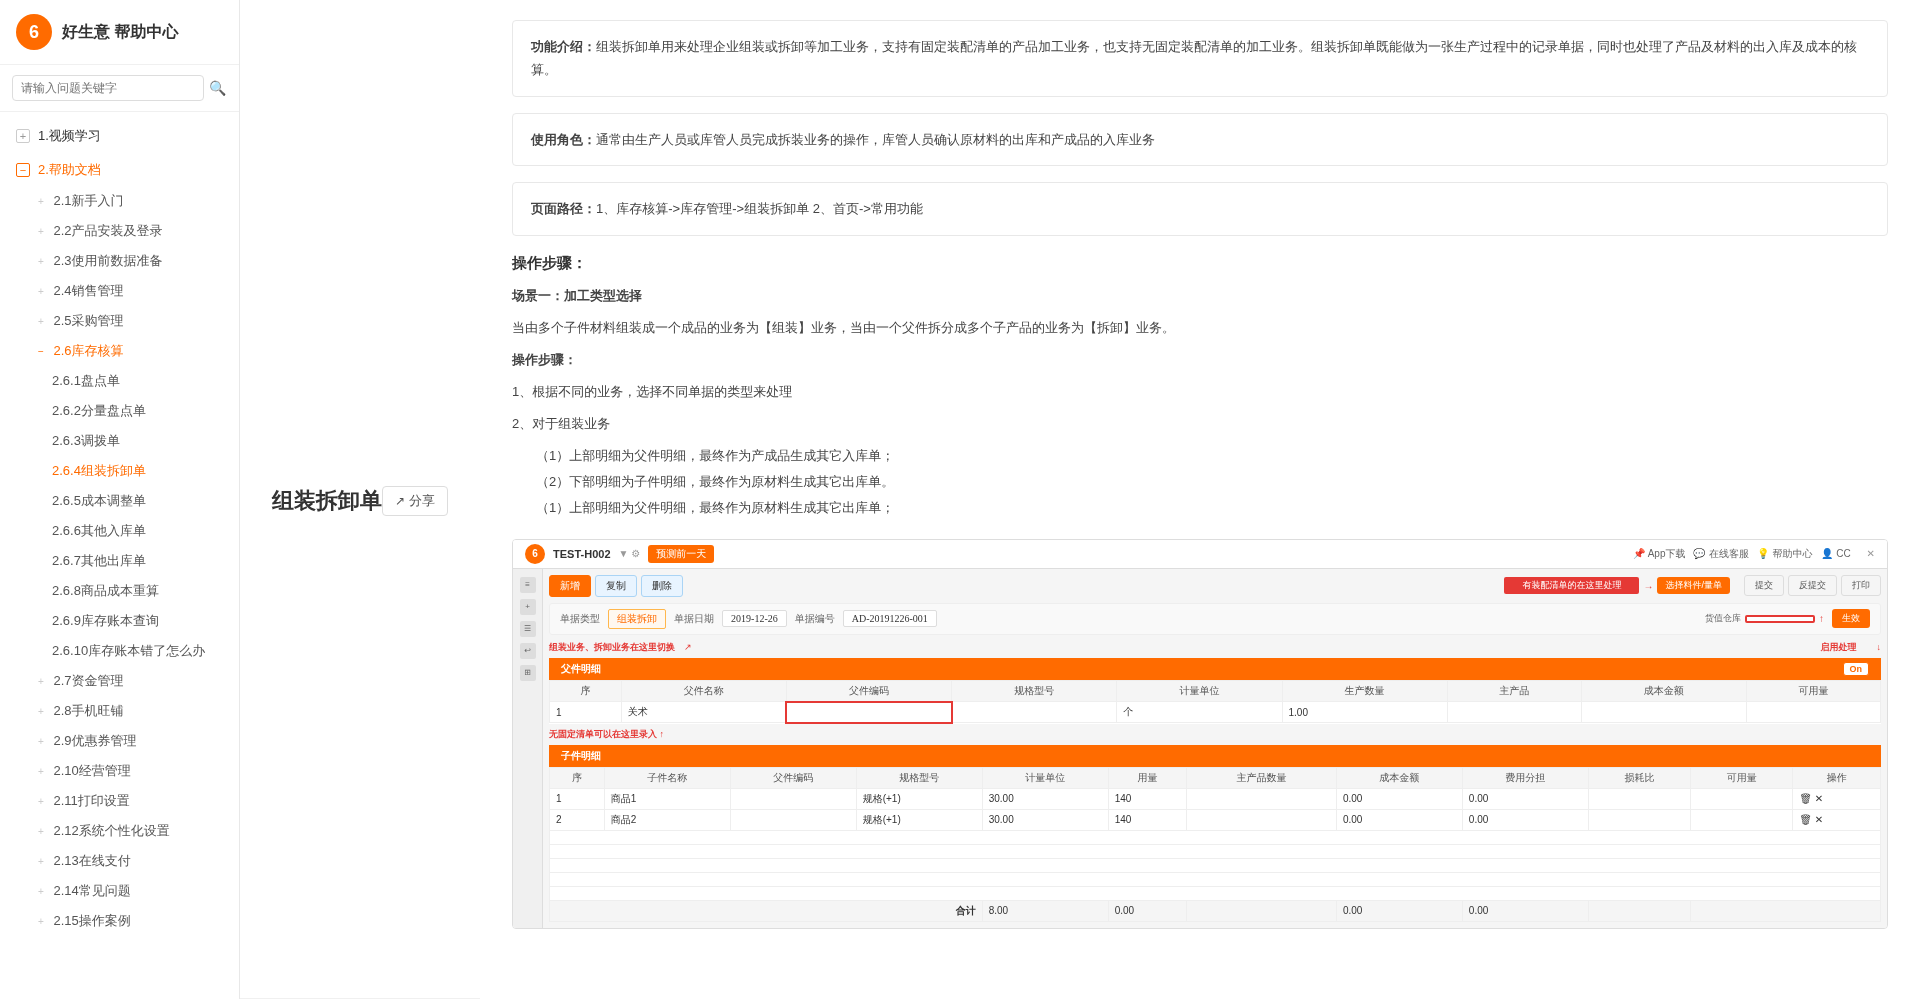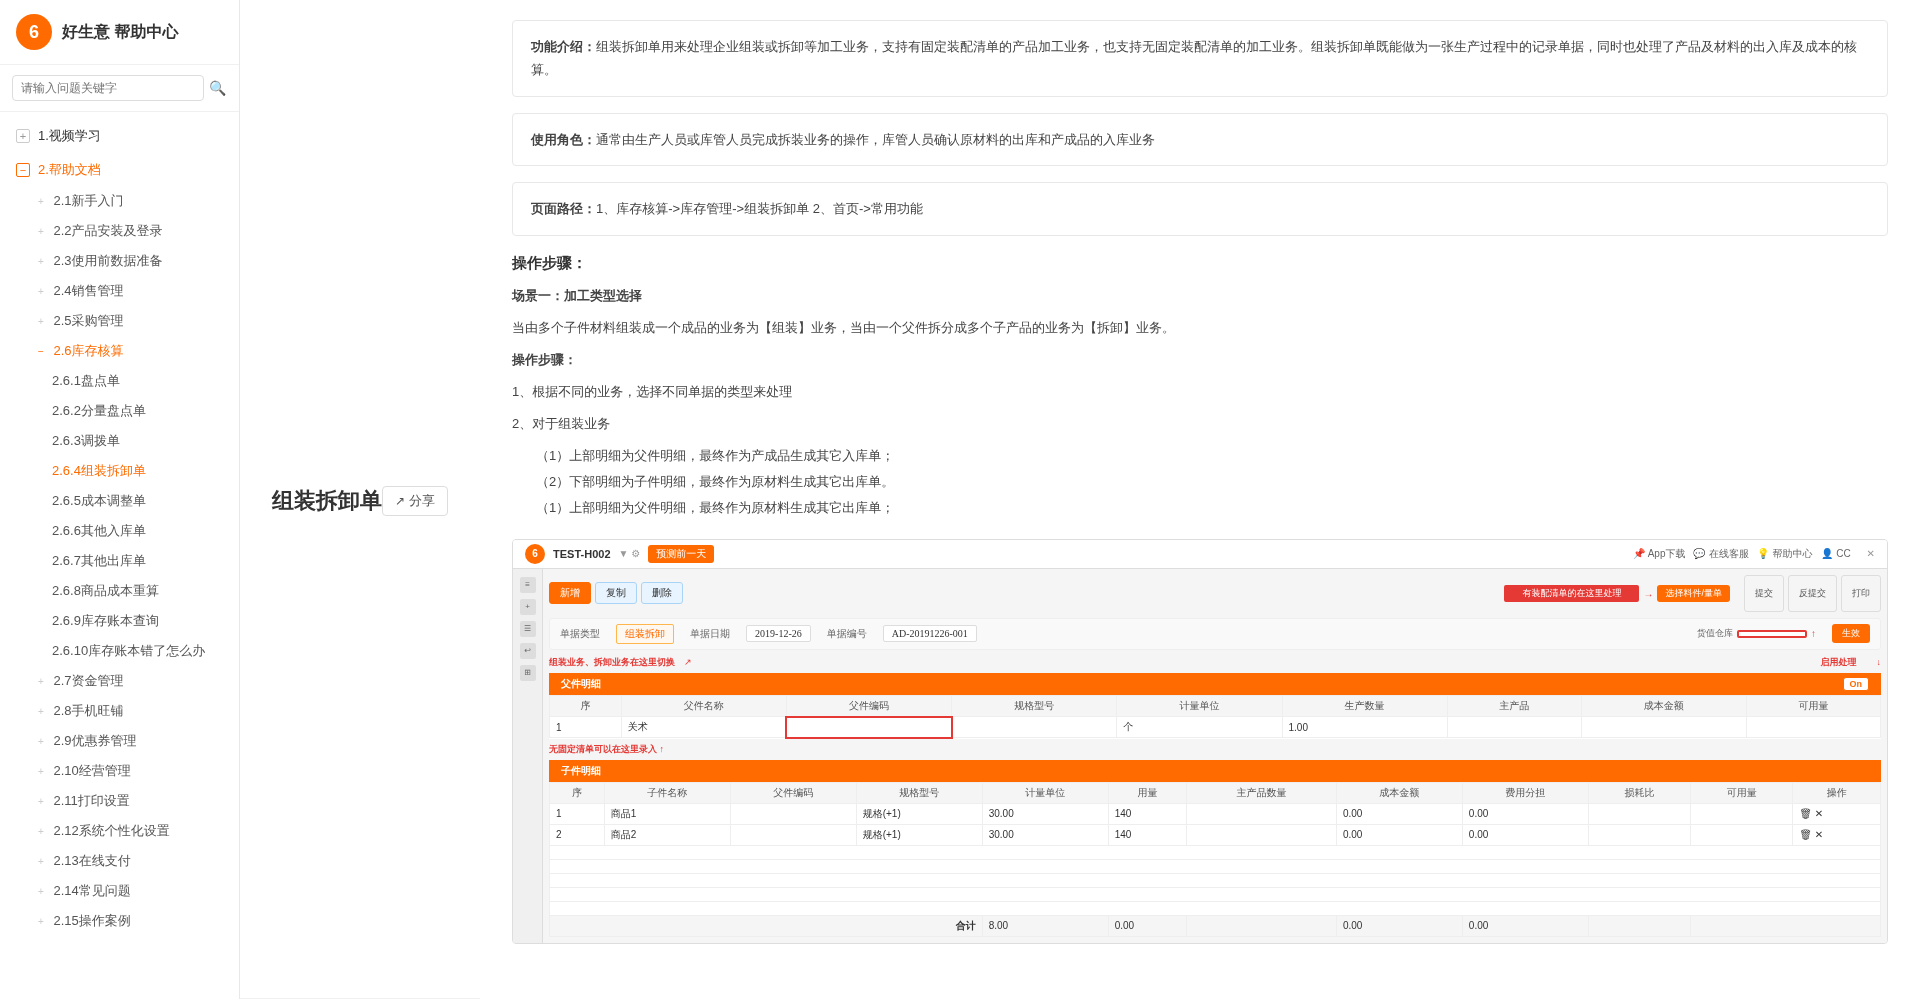--- a/index.html
+++ b/index.html
@@ -277,21 +277,21 @@
     }
     .mock-orange-btn {
       background: #ff6b00; color: #fff;
       border: none; border-radius: 3px;
       padding: 3px 10px; font-size: 10px;
       cursor: pointer;
     }
     .mock-gray-btn {
       background: #f5f5f5; color: #555;
       border: 1px solid #ddd; border-radius: 3px;
-      padding: 11px 10px; font-size: 10px;
+      padding: 3px 10px; font-size: 10px;
       cursor: pointer;
     }
     .mock-section-header {
       background: #ff6b00;
       color: #fff;
       padding: 4px 12px;
       font-size: 10px;
       font-weight: bold;
     }
     .mock-table {
@@ -543,21 +543,21 @@
 
               <span style="background:#e53935;color:#fff;font-size:9px;padding:2px 18px;border-radius:2px;white-space:nowrap;">有装配清单的在这里处理</span>
               <span style="font-size:10px;color:#e53935;">→</span>
               <button class="mock-orange-btn" style="font-size:9px;padding:2px 8px;">选择料件/量单</button>
               <span style="width:6px;"></span>
               <button class="mock-gray-btn" style="font-size:9px;">提交</button>
               <button class="mock-gray-btn" style="font-size:9px;">反提交</button>
               <button class="mock-gray-btn" style="font-size:9px;">打印</button>
             </div>
 
-            <div class="mock-form-row" style="background:#f9f9f9;border:1px solid #eee;border-radius:3px;margin-bottom:6px;gap:16px;padding:5px 10px;">
+            <div class="mock-form-row" style="background:#f9f9f9;border:1px solid #eee;border-radius:3px;margin-bottom:6px;gap:8px;padding:5px 10px;">
               <span class="mock-label">单据类型</span>
               <span class="mock-input" style="background:#fff8f0;border:1px solid #ffb74d;width:auto;padding:2px 8px;font-size:10px;color:#ff6b00;">组装拆卸</span>
 
               <span class="mock-label">单据日期</span>
               <span class="mock-input" style="background:#fff;width:auto;padding:2px 8px;font-size:10px;color:#333;">2019-12-26</span>
 
               <span class="mock-label">单据编号</span>
               <span class="mock-input" style="background:#fff;width:auto;padding:2px 8px;font-size:10px;color:#333;">AD-20191226-001</span>
 
               <span style="flex:1;"></span>

